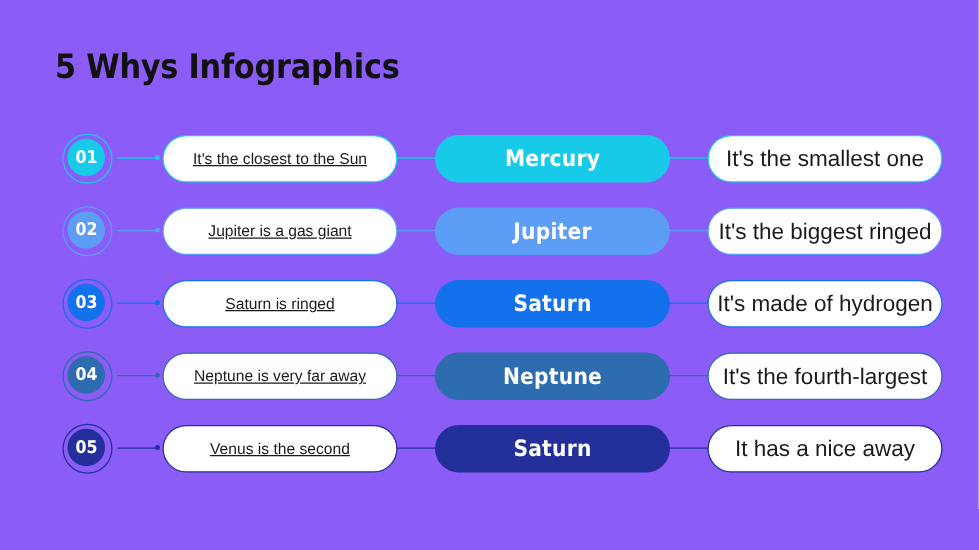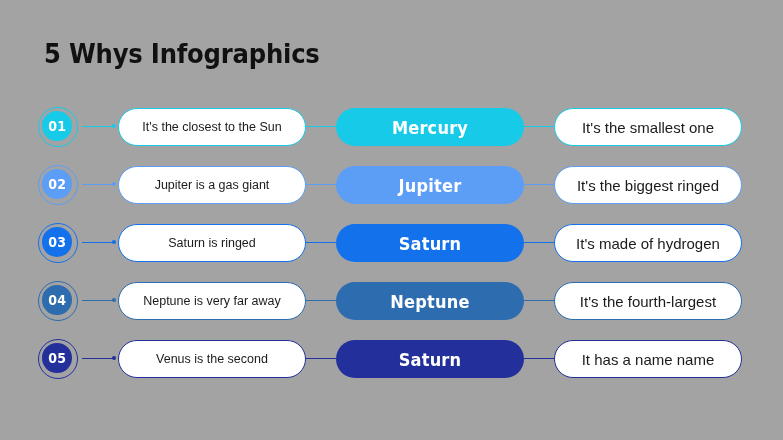--- a/index.html
+++ b/index.html
@@ -7,41 +7,41 @@
     padding: 0;
     background: #ffffff;
   }
   body {
     font-family: "Liberation Sans", sans-serif;
   }
   #slide {
     position: relative;
     width: 783px;
     height: 440px;
-    background: #a3a3a3;
+    background: #8b5cf6;
     overflow: hidden;
   }
 
   
   #title {
     position: absolute;
     left: 44px;
     top: 38px;
     font-family: "DejaVu Sans Condensed", "Liberation Sans Narrow", "Liberation Sans", sans-serif;
     font-size: 27px;
     font-weight: bold;
     letter-spacing: -0.2px;
     color: #111111;
     white-space: nowrap;
   }
 
   
   .row {
     position: absolute;
-    left: 0;
+    left: 12px;
     width: 695px;
     height: 46px;
     display: block;
   }
 
   
   .badge {
     position: absolute;
     left: 38px;
     top: 3px;
@@ -103,20 +103,21 @@
     background: #ffffff;
     box-sizing: border-box;
     display: flex;
     align-items: center;
     justify-content: center;
   }
   .pill-left span {
     font-size: 12.5px;
     color: #1b1b1b;
     white-space: nowrap;
+    text-decoration: underline;
   }
 
   
   .conn-b {
     position: absolute;
     left: 305px;
     top: 22.2px;
     width: 33px;
     height: 1.2px;
     background: currentColor;
@@ -163,21 +164,21 @@
     height: 38px;
     border-radius: 19px;
     border: 1.2px solid currentColor;
     background: #ffffff;
     box-sizing: border-box;
     display: flex;
     align-items: center;
     justify-content: center;
   }
   .pill-right span {
-    font-size: 15px;
+    font-size: 18px;
     color: #1b1b1b;
     white-space: nowrap;
   }
 </style>
 </head>
 <body>
 
 <div id="slide">
 
   <div id="title">5 Whys Infographics</div>
@@ -273,18 +274,18 @@
         <div class="conn-a-dot"></div>
         <div class="pill-left">
           <span>Venus is the second</span>
         </div>
         <div class="conn-b"></div>
         <div class="pill-center">
           <span>Saturn</span>
         </div>
         <div class="conn-c"></div>
         <div class="pill-right">
-          <span>It has a name name</span>
+          <span>It has a nice away</span>
         </div>
       </div>
     </div>
 
 </div>
 
 </body></html>

